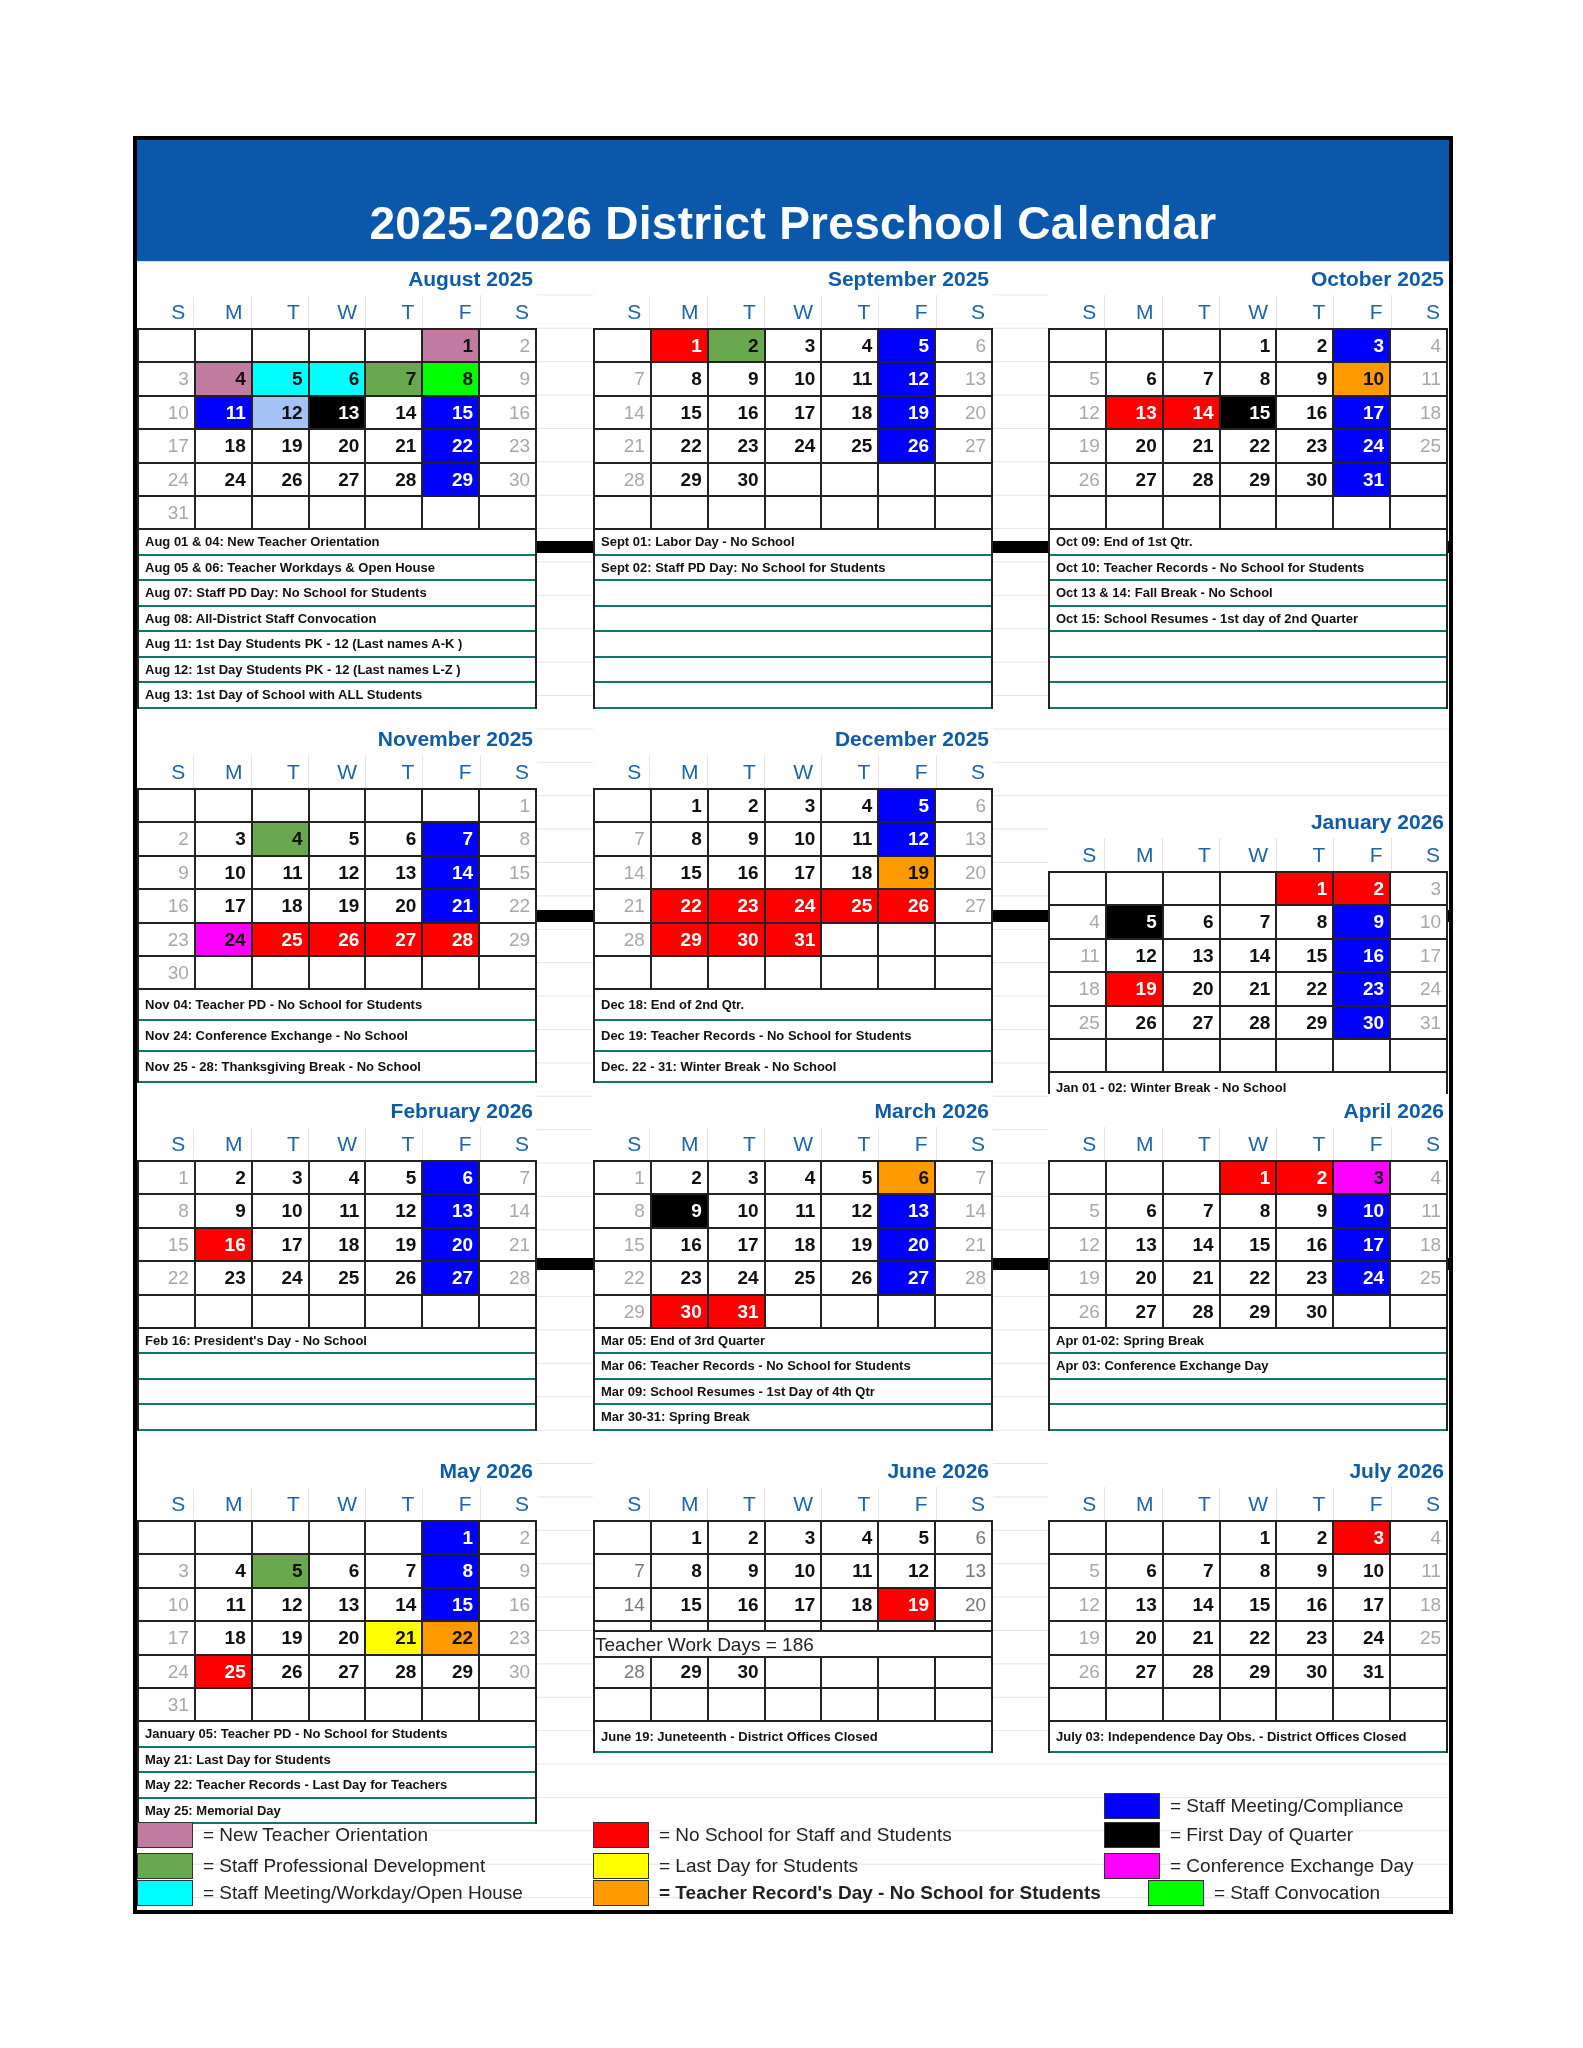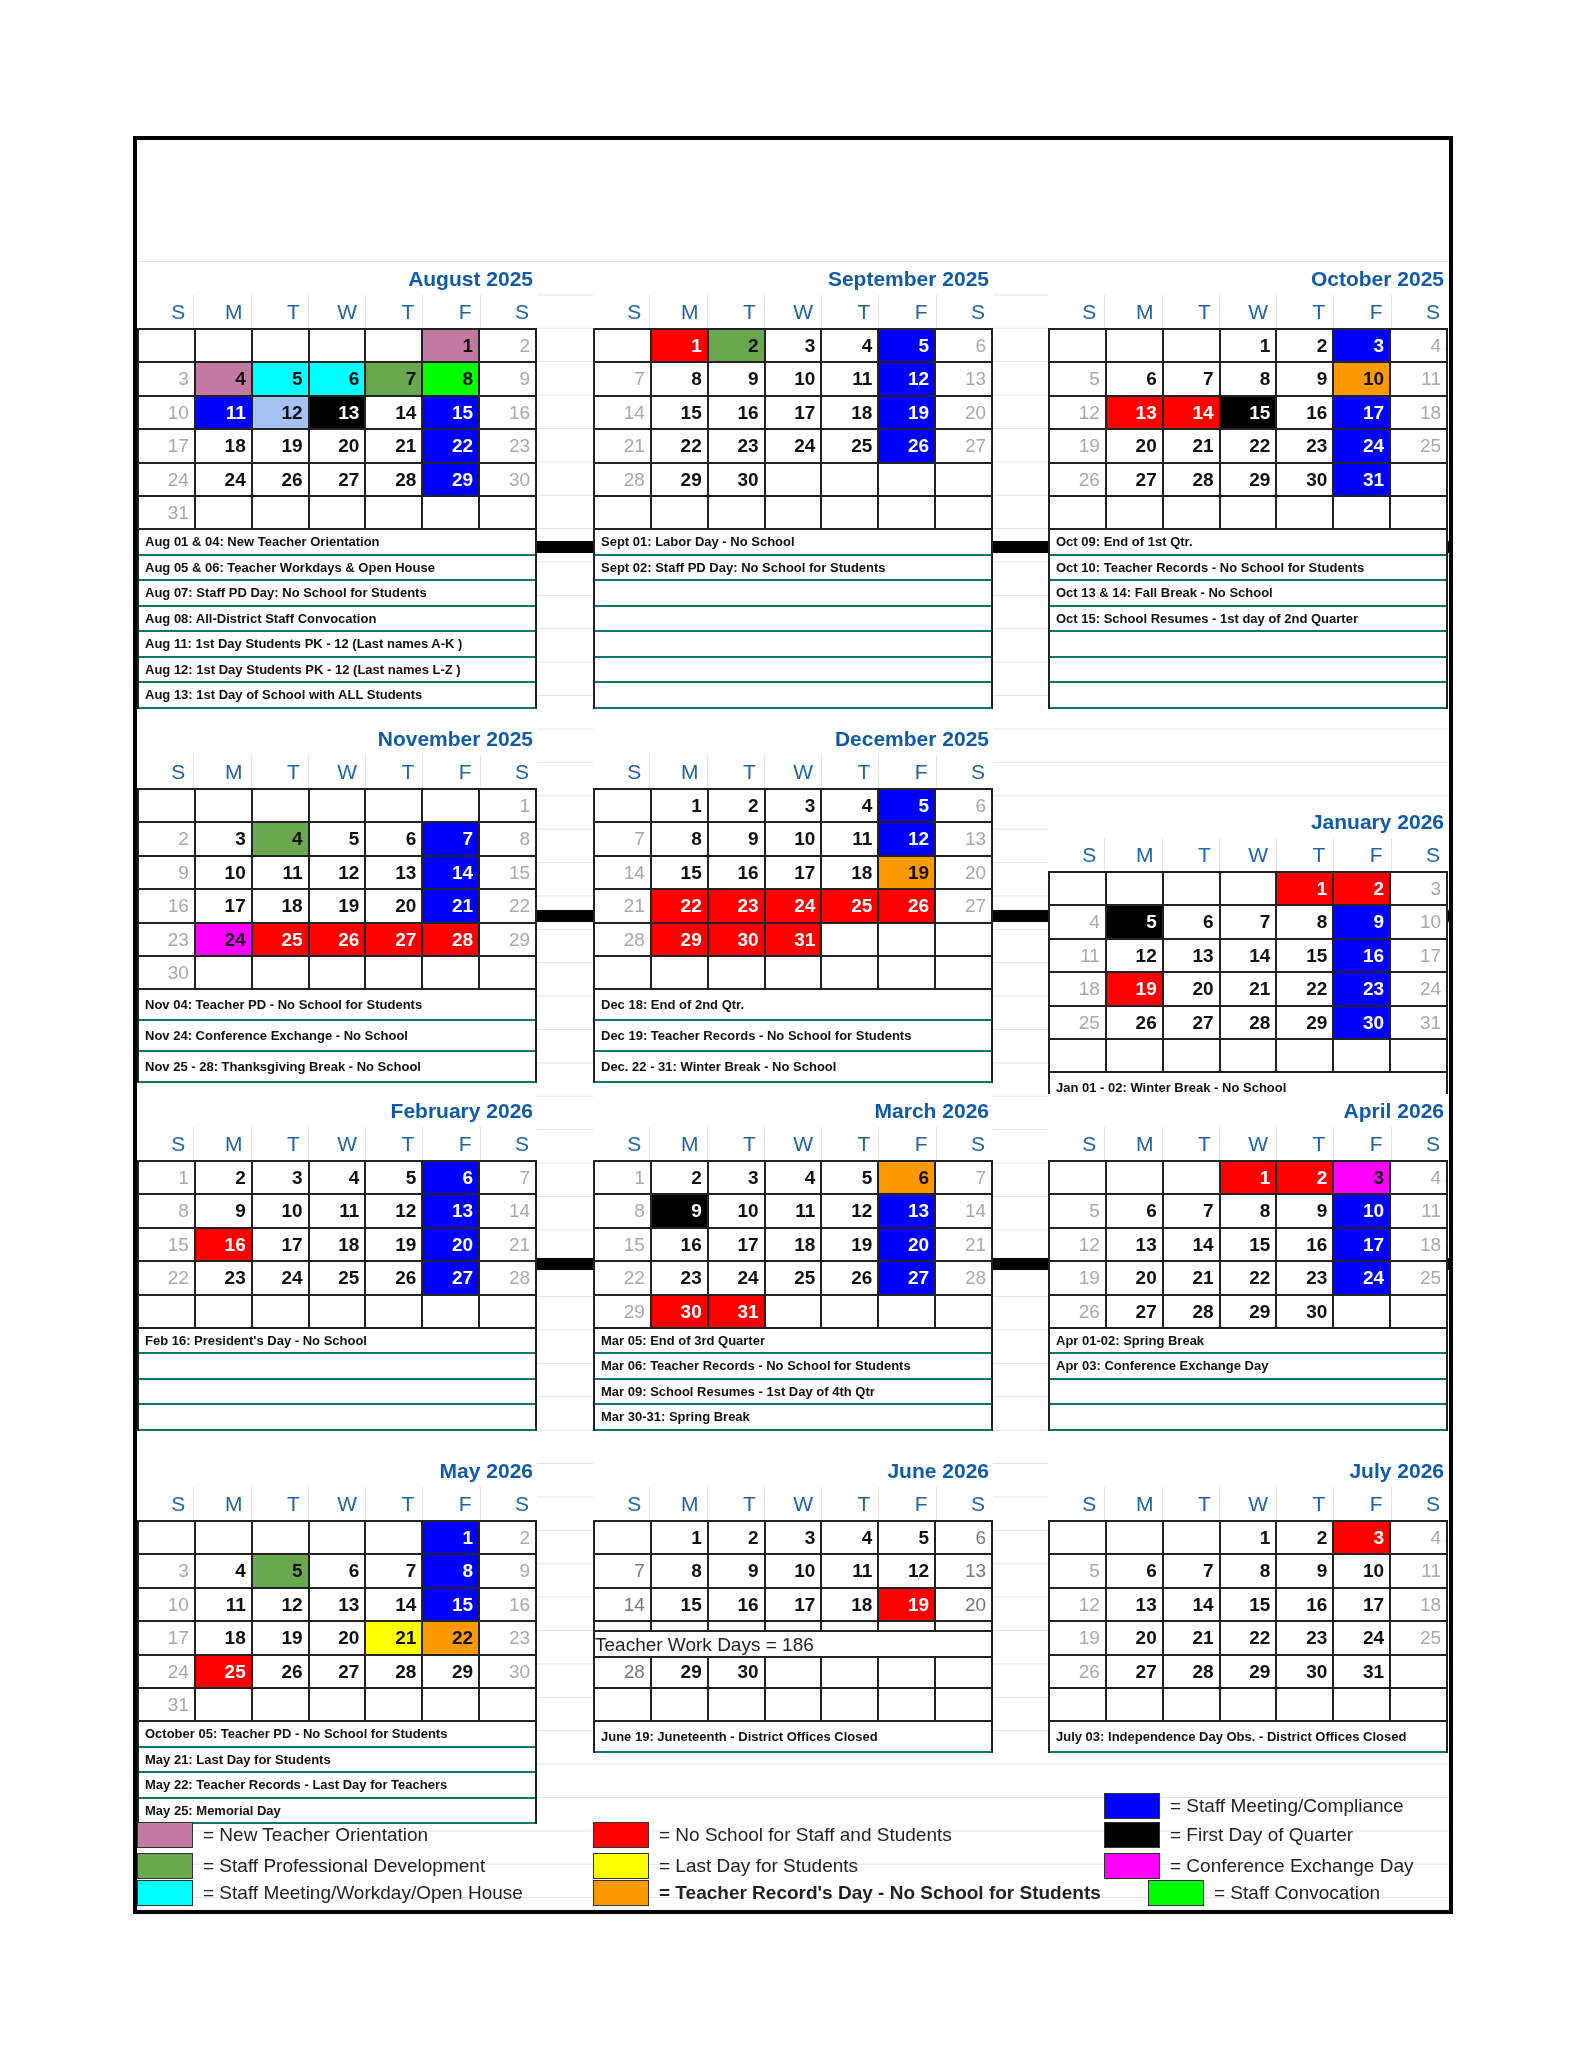--- a/index.html
+++ b/index.html
@@ -63,20 +63,21 @@
   }
 
   .legend-item { position: absolute; height: 26px; display: flex; align-items: center; }
   .swatch { width: 56px; height: 26px; border: 1px solid #333; }
   .legend-label { font-size: 19px; color: #222; padding-left: 10px; white-space: nowrap; }
 </style>
 </head>
 <body>
 
 <div class="frame">
+  <div class="header">2025-2026 District Preschool Calendar</div>
   <div class="sheet"></div>
   <div class="band" style="top:401px;height:12px;"></div>
   <div class="band" style="top:770px;height:12px;"></div>
   <div class="band" style="top:1118px;height:12px;"></div>
 </div>
 
 <div id="months">
     <div class="month" style="left: 137px; top: 262px;">
       <div class="month-title">August 2025</div>
       <div class="dow-row">
@@ -783,21 +784,21 @@
           <div class="day we">31</div>
           <div class="day"></div>
           <div class="day"></div>
           <div class="day"></div>
           <div class="day"></div>
           <div class="day"></div>
           <div class="day we"></div>
         </div>
       </div>
       <div class="notes">
-        <div class="note">October 05: Teacher PD - No School for Students</div>
+        <div class="note">January 05: Teacher PD - No School for Students</div>
         <div class="note">May 21: Last Day for Students</div>
         <div class="note">May 22: Teacher Records - Last Day for Teachers</div>
         <div class="note">May 25: Memorial Day</div>
       </div>
     </div>
     <div class="month" style="left: 593px; top: 1454px;">
       <div class="month-title">June 2026</div>
       <div class="dow-row">
         <div class="dow">S</div>
         <div class="dow">M</div>

